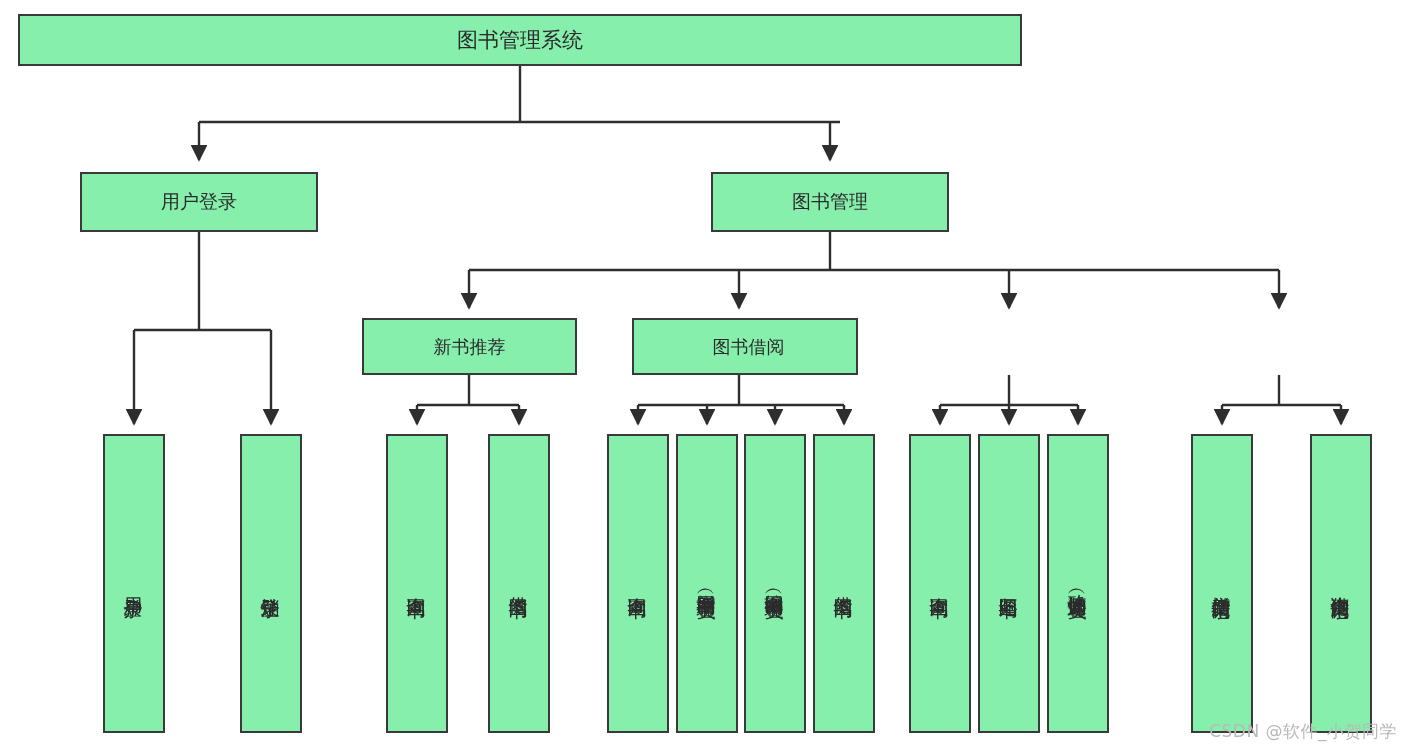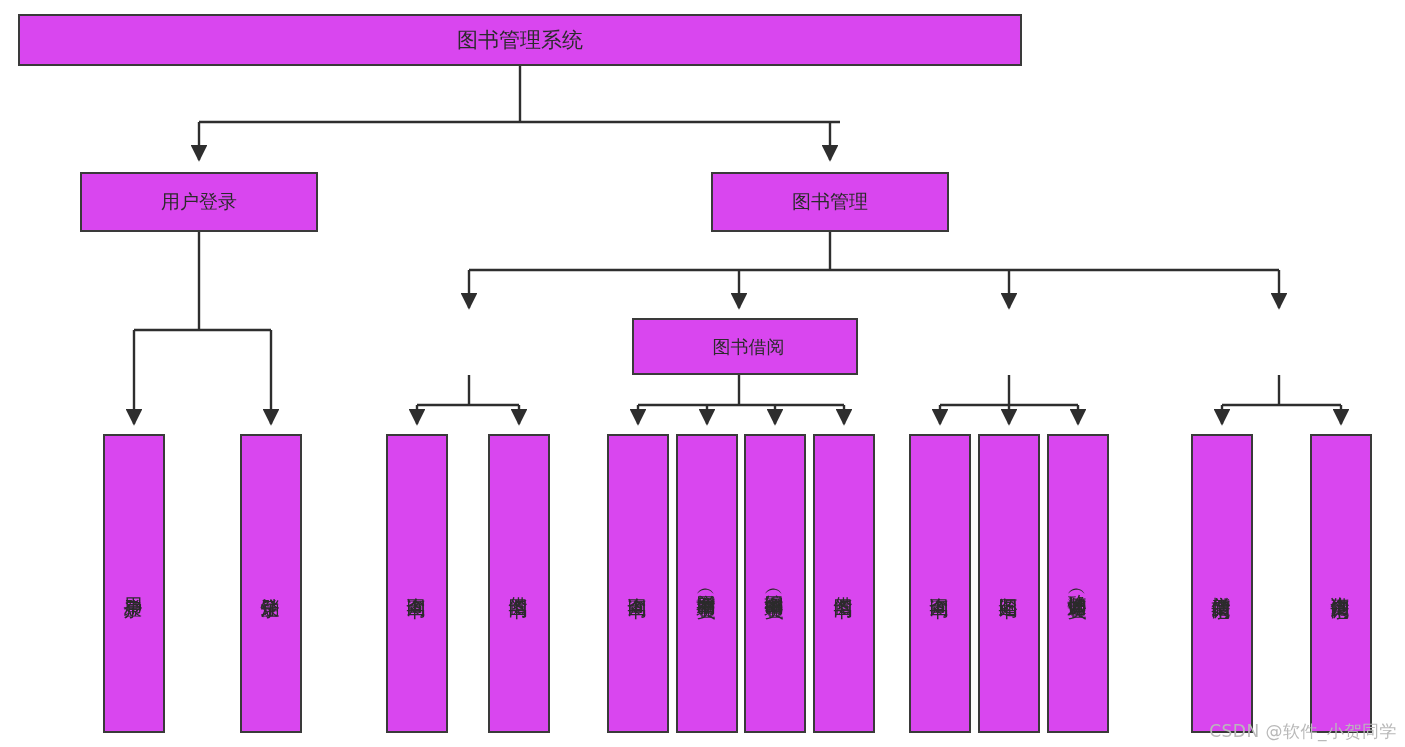--- a/index.html
+++ b/index.html
@@ -20,21 +20,21 @@
     left: 0;
     top: 0;
     width: 1405px;
     height: 747px;
     pointer-events: none;
   }
   .node {
     position: absolute;
     box-sizing: border-box;
     border: 2px solid #3a3a3a;
-    background: #d946ef;
+    background: #86efac;
     color: #2b2b2b;
     display: flex;
     align-items: center;
     justify-content: center;
     text-align: center;
   }
   .node.root {
     font-size: 21px;
   }
   .node.lvl2 {
@@ -125,20 +125,23 @@
     <span>图书管理系统</span>
   </div>
 
   <div class="node lvl2" style="left:80px; top:172px; width:238px; height:60px;">
     <span>用户登录</span>
   </div>
   <div class="node lvl2" style="left:711px; top:172px; width:238px; height:60px;">
     <span>图书管理</span>
   </div>
 
+  <div class="node lvl3" style="left:362px; top:318px; width:215px; height:57px;">
+    <span>新书推荐</span>
+  </div>
   <div class="node lvl3" style="left:632px; top:318px; width:226px; height:57px;padding-left:7px;">
     <span>图书借阅</span>
   </div>
 
   <div class="node leaf" style="left:103px; top:434px; width:62px; height:299px;">
     <span class="vtext">用户登录</span>
   </div>
   <div class="node leaf" style="left:240px; top:434px; width:62px; height:299px;">
     <span class="vtext">注销登录</span>
   </div>

